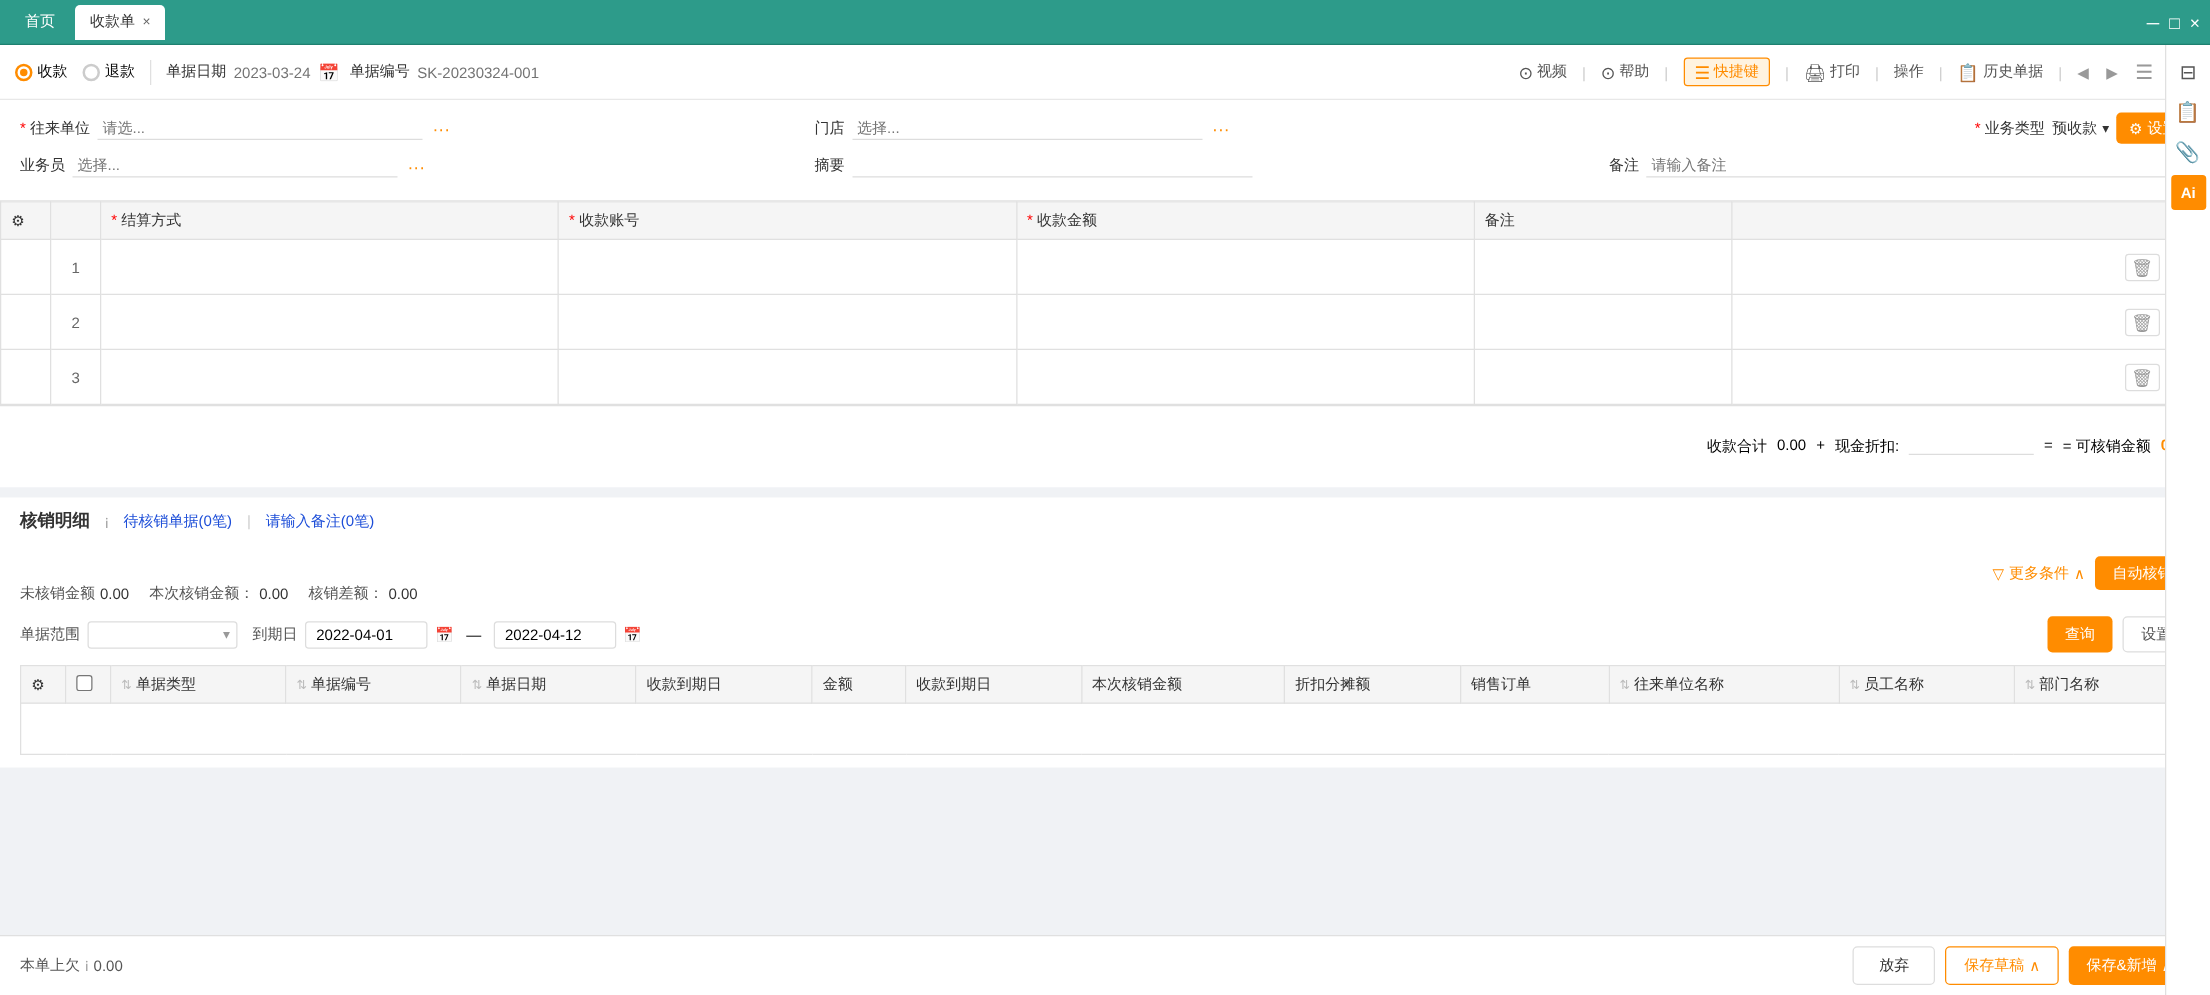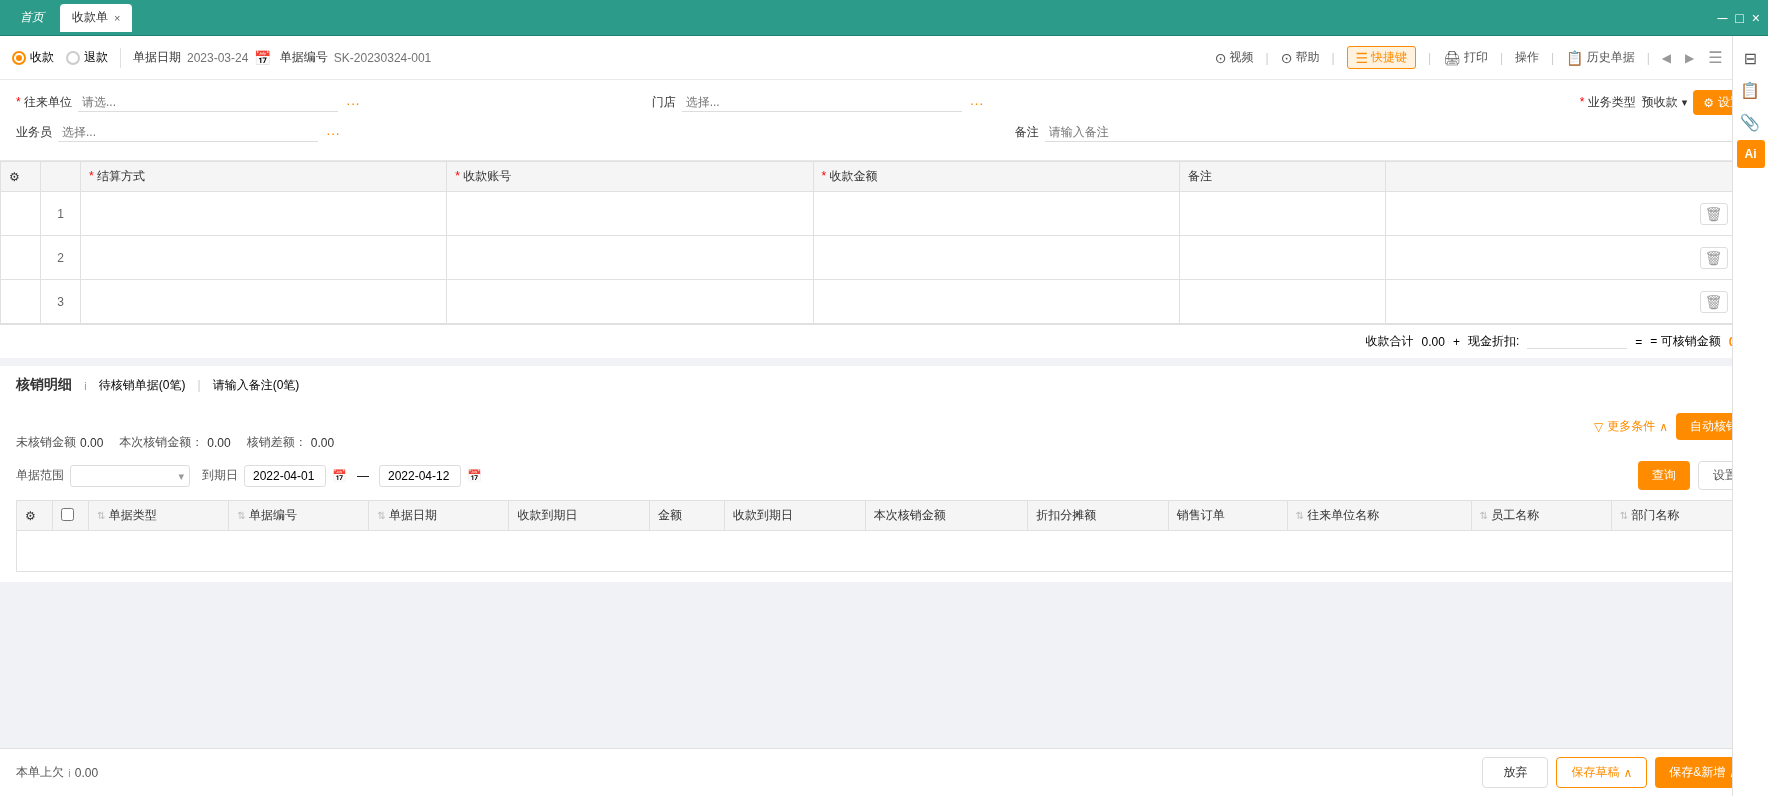--- a/index.html
+++ b/index.html
@@ -7,21 +7,21 @@
 
     
     .tab-bar {
       display: flex; align-items: center; background: #2d9b8a; height: 36px; padding: 0 8px;
       border-bottom: 1px solid #1e8070;
     }
     .tab-item {
       display: flex; align-items: center; height: 28px; padding: 0 12px; border-radius: 4px 4px 0 0;
       cursor: pointer; color: #fff; font-size: 13px; margin-right: 4px;
     }
-    .tab-item.home { background: transparent; font-style: italic; }
+    .tab-item.home { background: transparent; }
     .tab-item.active { background: #fff; color: #333; }
     .tab-item .close-icon { margin-left: 6px; font-size: 11px; color: #666; }
     .tab-bar-right { margin-left: auto; display: flex; align-items: center; gap: 8px; }
     .tab-bar-right span { color: #fff; font-size: 14px; cursor: pointer; }
 
     
     .toolbar {
       background: #fff; display: flex; align-items: center; height: 44px; padding: 0 12px;
       border-bottom: 1px solid #e8e8e8; gap: 8px;
     }
@@ -69,55 +69,55 @@
       text-align: left; color: #333; font-weight: normal; white-space: nowrap;
     }
     .data-table th .required-mark { color: red; }
     .data-table td { border: 1px solid #e0e0e0; padding: 6px 8px; height: 44px; }
     .row-num { color: #666; text-align: center; width: 40px; }
     .action-cell { display: flex; gap: 4px; align-items: center; justify-content: flex-end; }
     .icon-action { color: #999; cursor: pointer; font-size: 14px; border: 1px solid #ddd; padding: 2px 4px; border-radius: 3px; }
 
     
     .summary-row {
-      background: #fff; display: flex; align-items: center; justify-content: flex-end;
-      padding: 8px 16px; border-top: 1px solid #e0e0e0; gap: 8px; font-size: 12px;
+      background: #fff; display: flex; align-items: flex-start; justify-content: flex-end;
+      padding: 24px 16px; border-top: 1px solid #e0e0e0; gap: 8px; font-size: 12px;
     }
     .summary-input {
       border: none; border-bottom: 1px solid #ddd; width: 100px; outline: none; font-size: 12px; text-align: right;
     }
     .summary-value { color: #ff8c00; font-weight: bold; }
 
     
     .section-sep { height: 8px; background: #f0f2f5; }
 
     
     .hexiao-section { background: #fff; padding: 10px 16px; }
     .hexiao-header { display: flex; align-items: center; gap: 12px; margin-bottom: 8px; }
     .hexiao-title { font-size: 14px; font-weight: bold; color: #333; }
-    .hexiao-tab { display: flex; align-items: center; gap: 4px; color: #000000; cursor: pointer; font-size: 12px; }
+    .hexiao-tab { display: flex; align-items: center; gap: 4px; color: #1d4ed8; cursor: pointer; font-size: 12px; }
     .hexiao-stats { display: flex; align-items: center; gap: 16px; margin-bottom: 10px; }
     .hexiao-stats .stat-item { display: flex; align-items: center; gap: 4px; color: #555; margin-top: 32px; }
     .hexiao-stats .stat-value { color: #333; }
     .hexiao-filter-row { display: flex; align-items: center; gap: 12px; margin-bottom: 10px; }
     .hexiao-filter-row .filter-field { display: flex; align-items: center; gap: 6px; }
     .hexiao-filter-row .filter-field label { color: #555; white-space: nowrap; }
     .filter-select {
       border: 1px solid #ddd; border-radius: 3px; padding: 3px 24px 3px 8px;
       outline: none; font-size: 12px; min-width: 120px; background: #fff;
       appearance: none; position: relative;
     }
     .select-wrapper { position: relative; display: inline-block; }
     .select-wrapper::after {
       content: '▾'; position: absolute; right: 6px; top: 50%; transform: translateY(-50%);
       color: #999; font-size: 11px; pointer-events: none;
     }
     .date-input {
       border: 1px solid #ddd; border-radius: 3px; padding: 3px 8px;
-      outline: none; font-size: 12px; width: 82px;
+      outline: none; font-size: 12px; width: 98px;
     }
     .calendar-icon { color: #ff8c00; cursor: pointer; }
     .more-filter { display: flex; align-items: center; gap: 4px; color: #ff8c00; cursor: pointer; margin-left: auto; }
     .auto-btn {
       background: #ff8c00; color: #fff; border: none; border-radius: 4px;
       padding: 5px 14px; cursor: pointer; font-size: 12px;
     }
     .query-btn {
       background: #ff8c00; color: #fff; border: none; border-radius: 4px;
       padding: 5px 14px; cursor: pointer; font-size: 12px;
@@ -268,20 +268,24 @@
     </div>
   </div>
   <div class="form-row">
 
     <div class="form-field" style="flex:2">
       <label>业务员</label>
       <input class="form-input" type="text" style="max-width: 260px;" placeholder="选择...">
       <span class="ellipsis-btn">···</span>
     </div>
 
+    <div class="form-field" style="flex:2">
+      <label>摘要</label>
+      <input class="form-input" type="text" style="max-width: 320px;">
+    </div>
 
     <div class="form-field" style="flex:1.5">
       <label>备注</label>
       <input class="form-input" type="text" placeholder="请输入备注" style="">
     </div>
   </div>
 </div>
 
 <div class="table-area">
   <table class="data-table">

